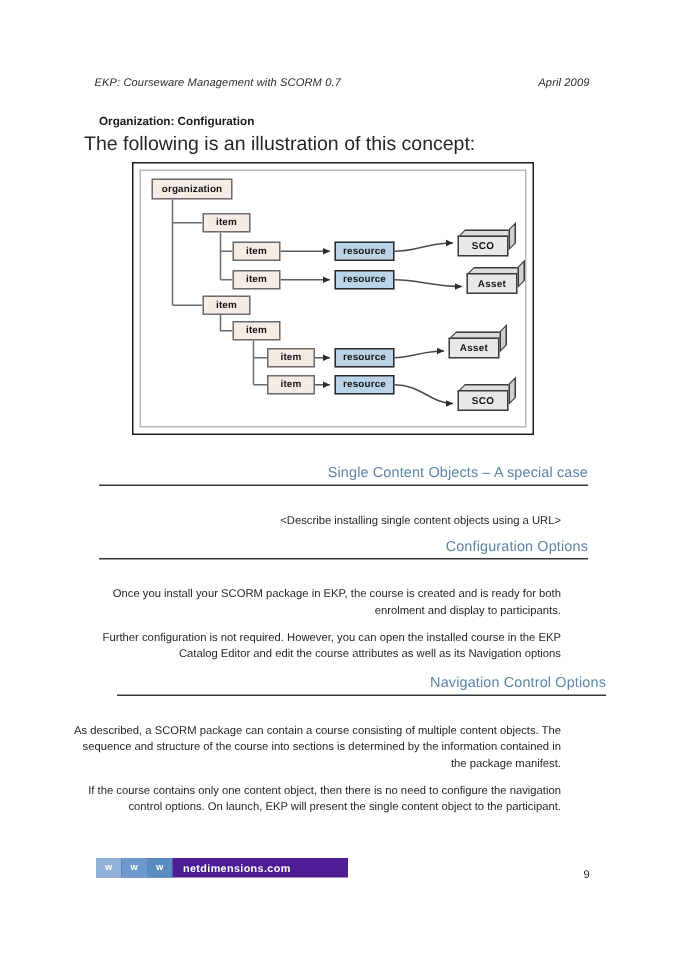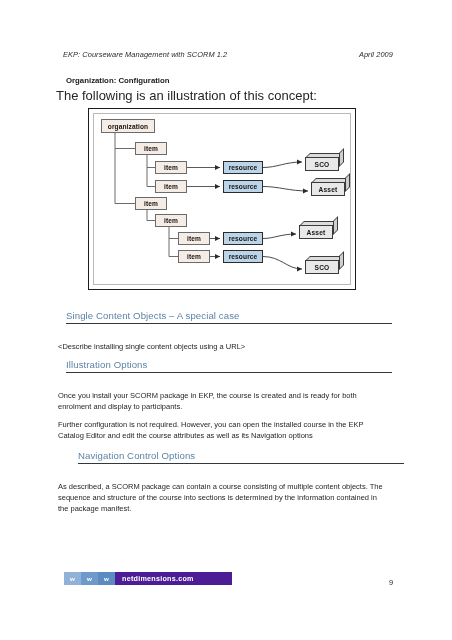--- a/index.html
+++ b/index.html
@@ -58,30 +58,31 @@
   .h2 {
     position: absolute;
     left: 66px;
     width: 326px;
     font-size: 9.6px;
     font-weight: normal;
     color: #5b84a8;
     padding-bottom: 2px;
     border-bottom: 1.1px solid #33383d;
     letter-spacing: 0.1px;
+    text-align: right;
   }
 
   .para {
     position: absolute;
-    left: 58px;
+    left: 48px;
     width: 326px;
     font-size: 7.5px;
     line-height: 11.2px;
     color: #262626;
-    text-align: left;
+    text-align: right;
   }
 
   
   .diagram {
     position: absolute;
     left: 88px;
     top: 108px;
     width: 268px;
     height: 182px;
     background: #ffffff;
@@ -206,21 +207,21 @@
     font-size: 7.4px;
     color: #262626;
   }
 </style>
 </head>
 <body>
 
 <div class="page">
 
   <div class="doc-header">
-    <span>EKP: Courseware Management with SCORM 1.2</span>
+    <span>EKP: Courseware Management with SCORM 0.7</span>
     <span>April 2009</span>
   </div>
 
   <div class="subtitle">Organization: Configuration</div>
   <div class="lead">The following is an illustration of this concept:</div>
 
   <div class="diagram">
     <div class="inner-edge"></div>
 
     <svg width="268" height="182">
@@ -294,26 +295,27 @@
     <div class="cube" style="left:216px;top:147px;">
       <div class="top"></div>
       <div class="side"></div>
       <div class="face">SCO</div>
     </div>
   </div>
 
   <div class="h2" style="top:310px;">Single Content Objects – A special case</div>
   <div class="para" style="top:341px;">&lt;Describe installing single content objects using a URL&gt;</div>
 
-  <div class="h2" style="top:359px;">Illustration Options</div>
+  <div class="h2" style="top:359px;">Configuration Options</div>
   <div class="para" style="top:419px;">Further configuration is not required. However, you can open the installed course in the EKP Catalog Editor and edit the course attributes as well as its Navigation options</div>
   <div class="para" style="top:390px;">Once you install your SCORM package in EKP, the course is created and is ready for both enrolment and display to participants.</div>
 
   <div class="h2" style="top:450px;margin-left:12px;">Navigation Control Options</div>
   <div class="para" style="top:481px;">As described, a SCORM package can contain a course consisting of multiple content objects. The sequence and structure of the course into sections is determined by the information contained in the package manifest.</div>
+  <div class="para" style="top:521px;">If the course contains only one content object, then there is no need to configure the navigation control options. On launch, EKP will present the single content object to the participant.</div>
 
   <div class="footer-bar">
     <span class="w w1">w</span>
     <span class="w w2">w</span>
     <span class="w w3">w</span>
     <span class="site">netdimensions.com</span>
   </div>
   <div class="page-number">9</div>
 
 </div>

